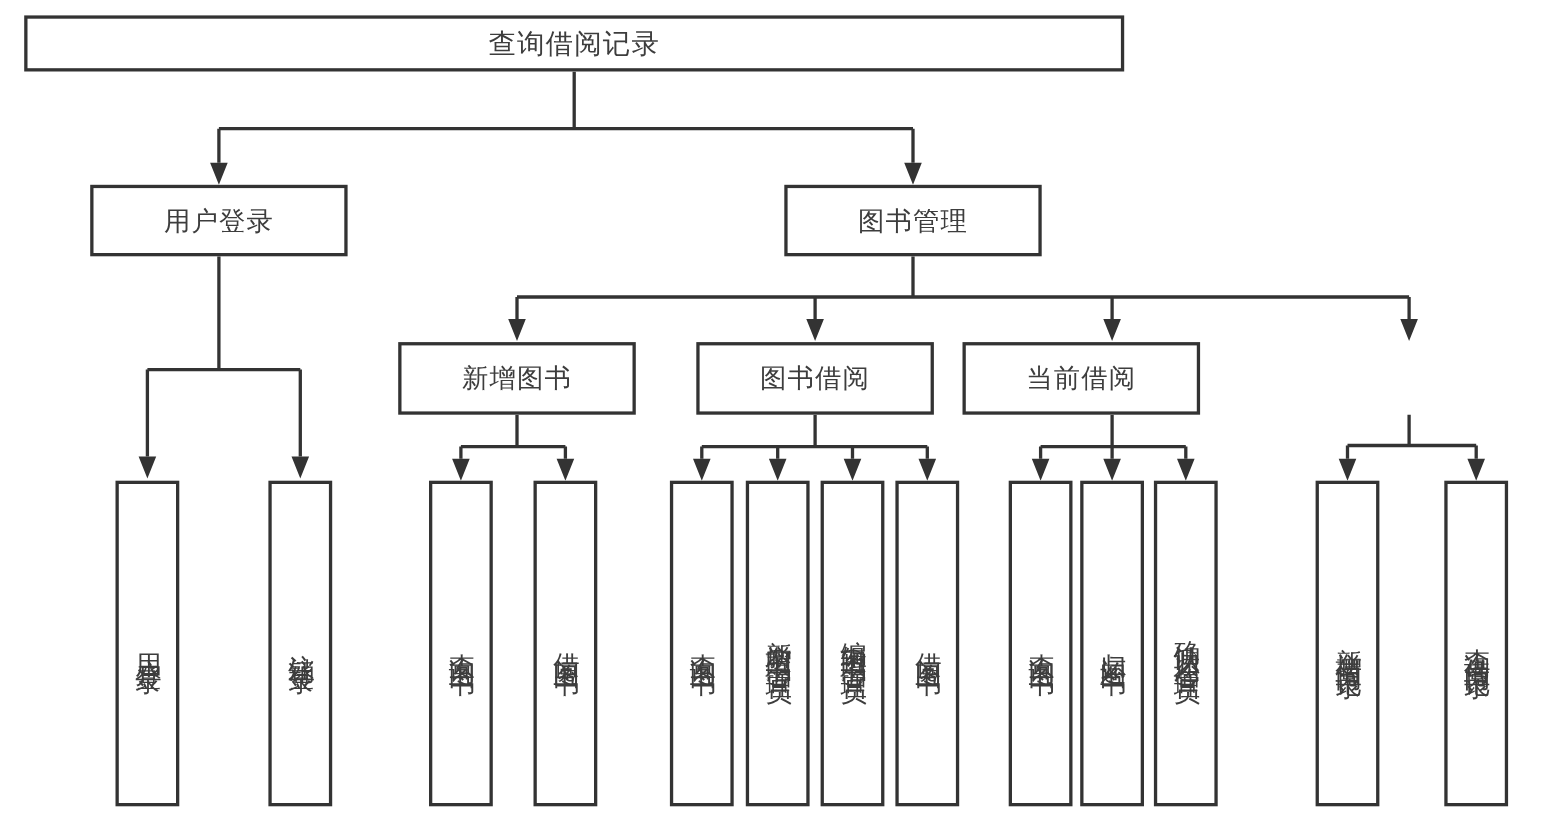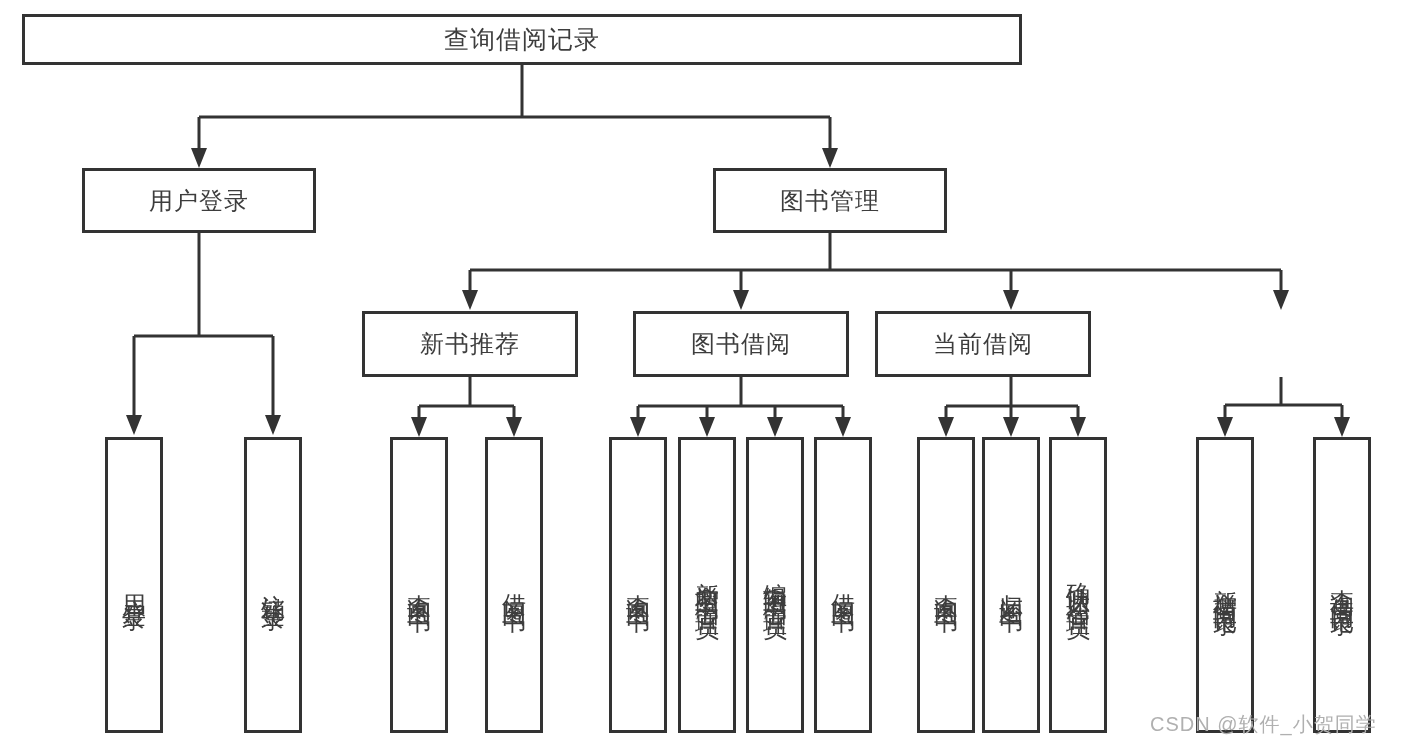--- a/index.html
+++ b/index.html
@@ -94,21 +94,21 @@
   </div>
 
   <div class="hbox" style="left:82px;top:168px;width:234px;height:65px">
     <span>用户登录</span>
   </div>
   <div class="hbox" style="left:713px;top:168px;width:234px;height:65px">
     <span>图书管理</span>
   </div>
 
   <div class="hbox" style="left:362px;top:311px;width:216px;height:66px">
-    <span>新书推荐</span>
+    <span>新增图书</span>
   </div>
   <div class="hbox" style="left:633px;top:311px;width:216px;height:66px">
     <span>图书借阅</span>
   </div>
   <div class="hbox" style="left:875px;top:311px;width:216px;height:66px">
     <span>当前借阅</span>
   </div>
 
   <div class="vbox" style="left:105px">
     <span class="vtext">用户登录</span>
@@ -147,14 +147,13 @@
     <span class="vtext">确认归还（管理员）</span>
   </div>
 
   <div class="vbox" style="left:1196px">
     <span class="vtext">新增借阅记录</span>
   </div>
   <div class="vbox" style="left:1313px">
     <span class="vtext">查询借阅记录</span>
   </div>
 
-  <div class="watermark">CSDN @软件_小贺同学</div>
 </div>
 
 </body></html>

